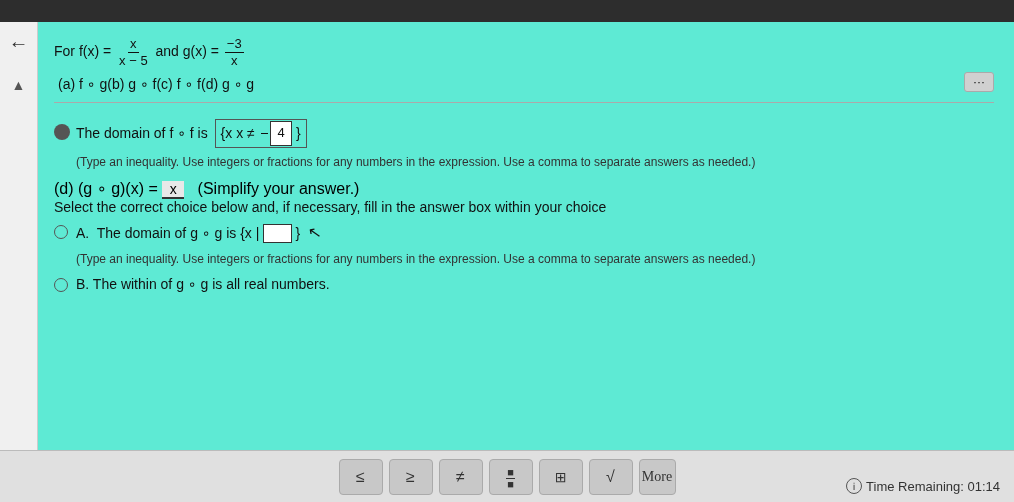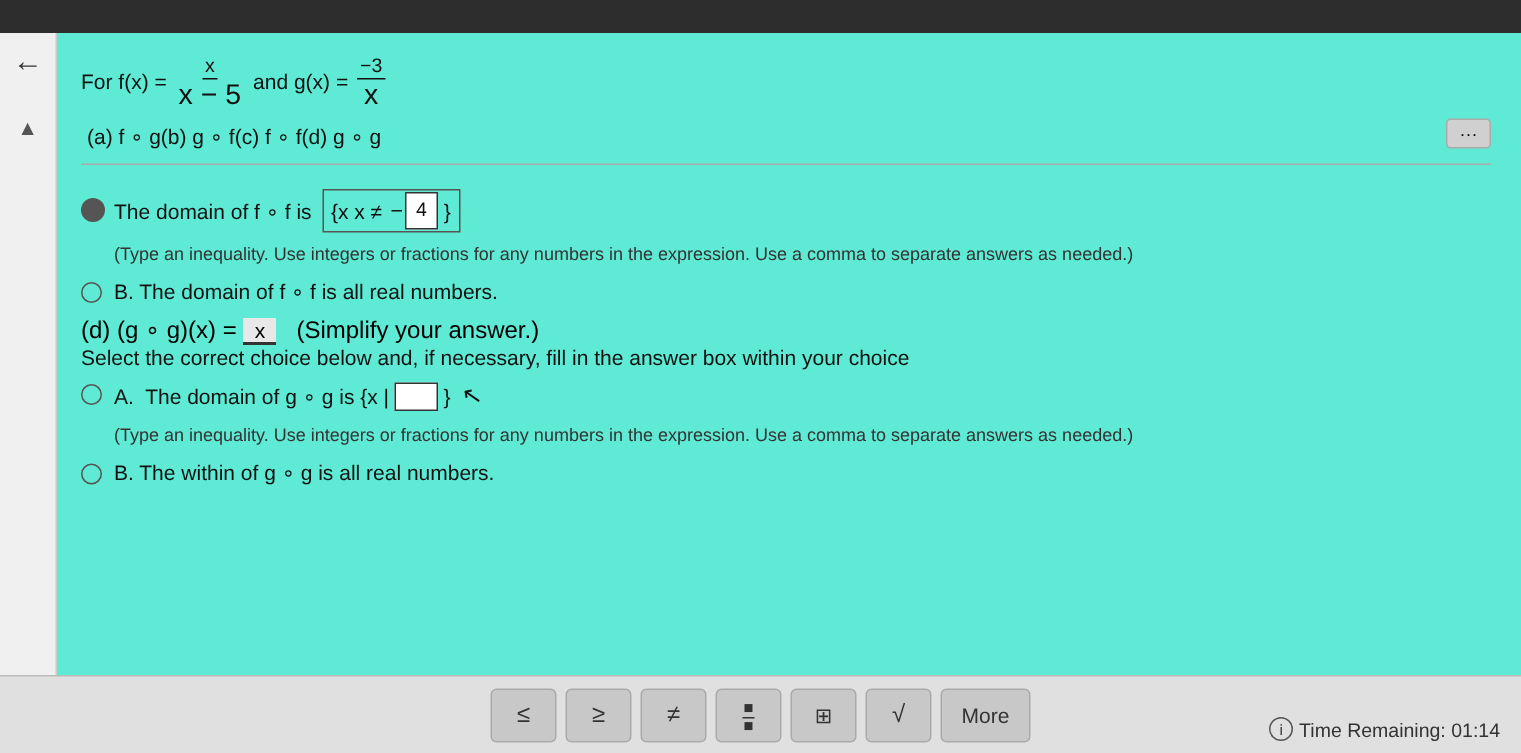--- a/index.html
+++ b/index.html
@@ -80,21 +80,21 @@
       line-height: 1.2;
       margin: 0 2px;
     }
     .math-frac .num {
       border-bottom: 1px solid #111;
       padding: 0 2px;
       font-size: 13px;
     }
     .math-frac .den {
       padding: 0 2px;
-      font-size: 19px;
+      font-size: 13px;
     }
     
     .sub-parts {
       display: flex;
       font-size: 14px;
       color: #111;
       margin-bottom: 10px;
       padding-left: 4px;
     }
     .sub-part {
@@ -227,23 +227,24 @@
       border: 1px solid #aaa;
       border-radius: 4px;
       display: flex;
       align-items: center;
       justify-content: center;
       cursor: pointer;
       font-size: 16px;
       color: #333;
     }
     .toolbar-btn.more-btn {
-      width: 60px;
+      width: 37px;
       font-size: 14px;
       font-weight: 500;
+      font-family: Liberation Serif, serif;
     }
     
     .time-remaining {
       position: absolute;
       right: 14px;
       bottom: 8px;
       font-size: 13px;
       color: #333;
       display: flex;
       align-items: center;
@@ -332,24 +333,20 @@
             <span class="frac-inline">
               <span class="fn">&nbsp;</span>
               <span class="fd">&nbsp;</span>
             </span>
             <span class="inequality-box">4</span>
             &nbsp;}
           </span>
         </div>
         <div class="small-text" style="margin-bottom:8px;">(Type an inequality. Use integers or fractions for any numbers in the expression. Use a comma to separate answers as needed.)</div>
 
-        <div class="radio-option">
-          <div class="radio-circle"></div>
-          <span>B.  The domain of f ∘ f is all real numbers.</span>
-        </div>
 
         <div class="d-row">
           <span>(d) (g ∘ g)(x) =</span>
           <span class="answer-box">x</span>
           &nbsp;
           <span>(Simplify your answer.)</span>
         </div>
 
         <div class="select-text">Select the correct choice below and, if necessary, fill in the answer box within your choice</div>
 

